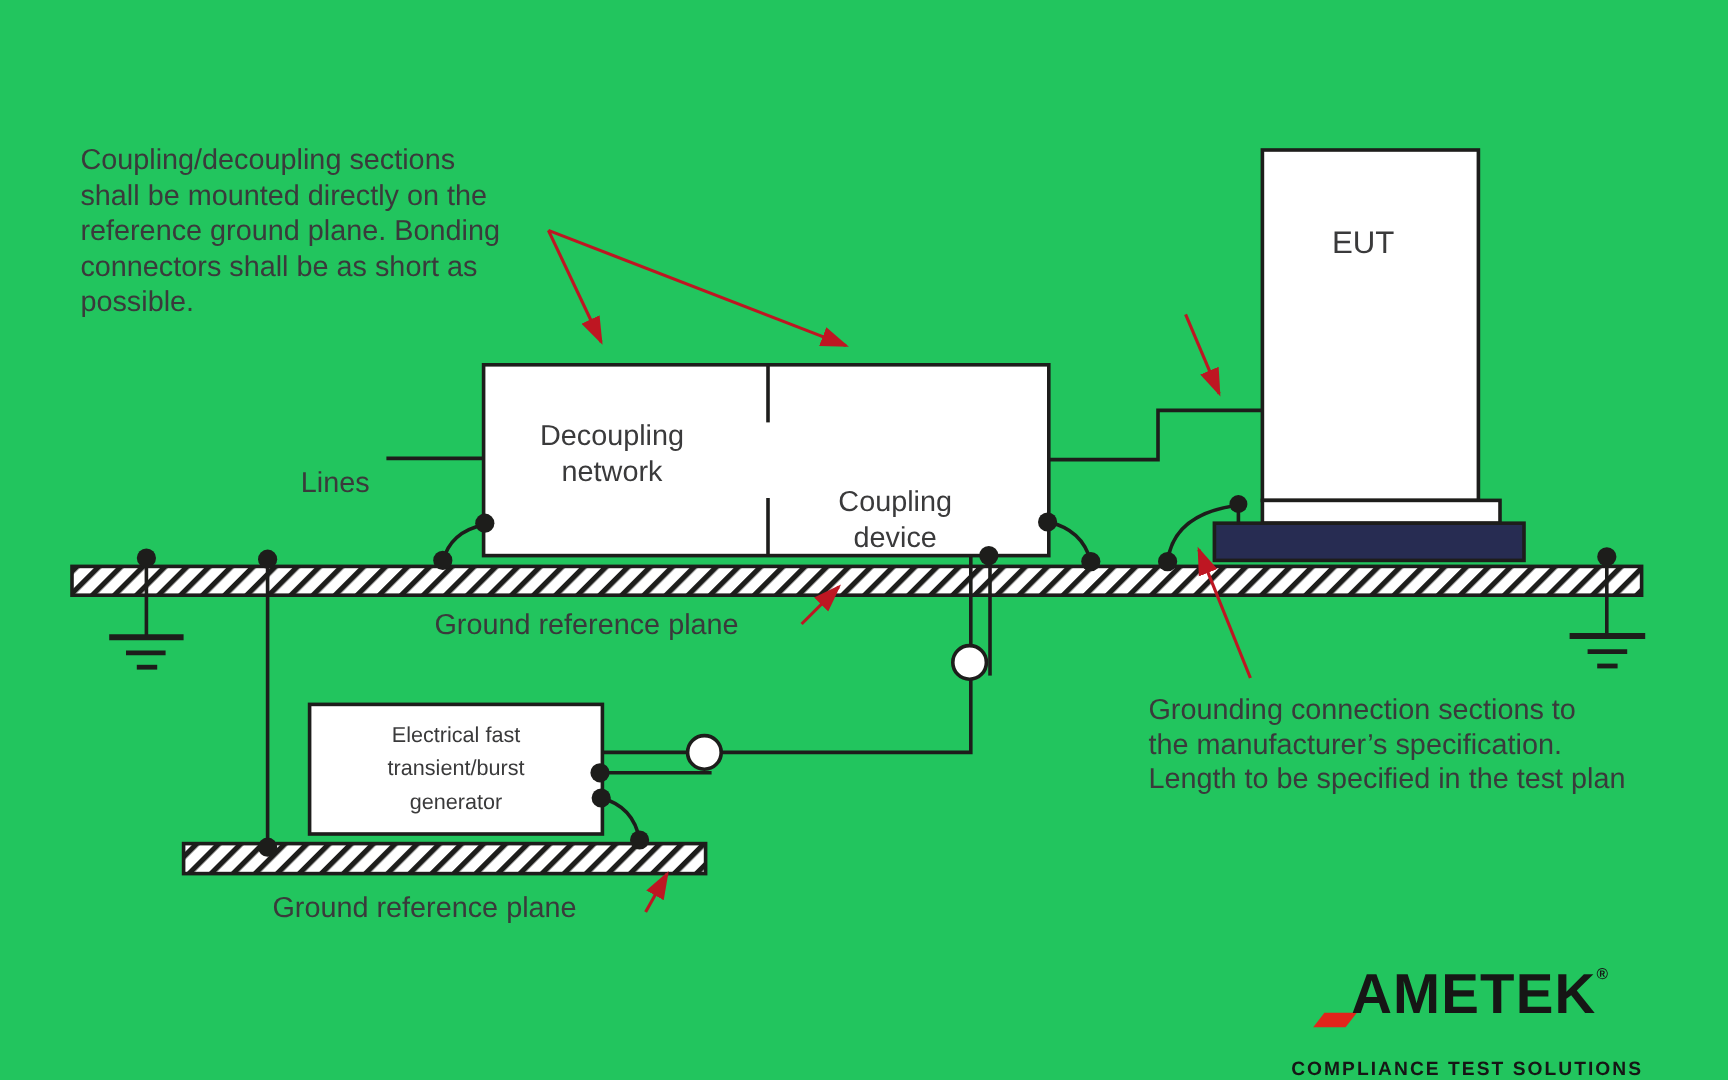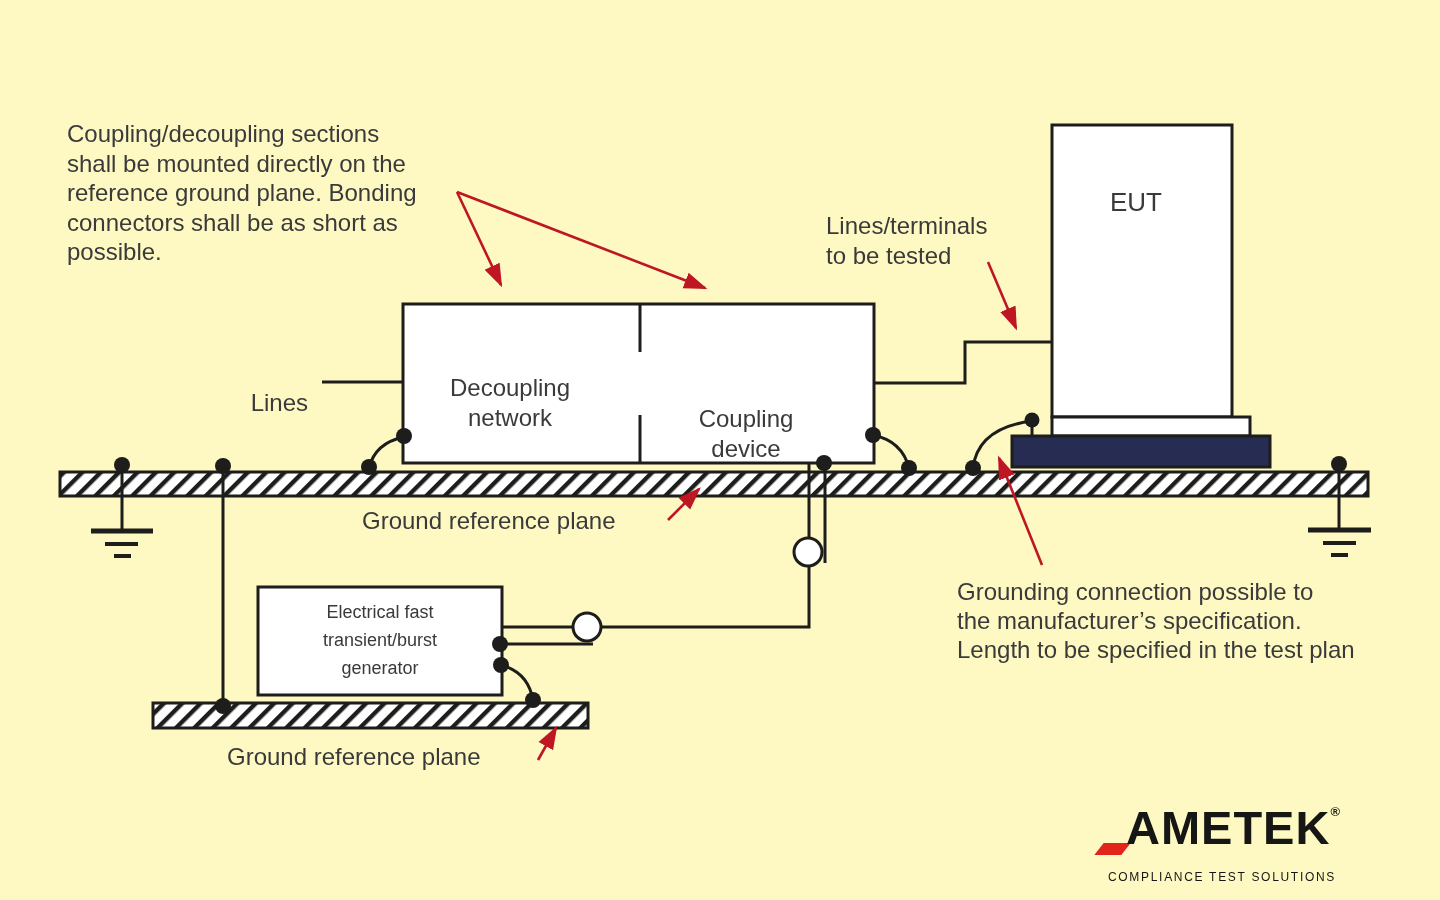--- a/index.html
+++ b/index.html
@@ -1,17 +1,17 @@
 <!DOCTYPE html>
 <html><head>
 <meta charset="utf-8">
 <style>
   html,body{margin:0;padding:0;background:#ffffff;}
   .canvas{
-    position:relative;width:1440px;height:900px;background:#fef9c3;overflow:hidden;
+    position:relative;width:1440px;height:900px;background:#22c55e;overflow:hidden;
     font-family:"Liberation Sans",sans-serif;
   }
   .canvas svg{position:absolute;left:0;top:0;}
   .label{
     position:absolute;color:#3a3a3b;font-size:24px;line-height:29.5px;
     white-space:pre-line;
   }
   .center{text-align:center;}
   .right{text-align:right;}
   
@@ -20,21 +20,21 @@
   .logo-text{
     font-size:47px;font-weight:bold;letter-spacing:1px;color:#161615;
     position:relative;z-index:1;margin-left:22px;
   }
   .logo-reg{font-size:13px;font-weight:bold;vertical-align:28px;}
   .logo-slash{
     position:absolute;left:-5px;bottom:7px;width:27px;height:12px;
     background:#e1251b;transform:skewX(-38deg);z-index:0;
   }
   .logo-tagline{
-    margin-top:8px;font-size:12px;font-weight:normal;letter-spacing:1.7px;color:#161615;
+    margin-top:20px;font-size:16px;font-weight:bold;letter-spacing:1.7px;color:#161615;
     white-space:nowrap;
   }
 </style>
 </head>
 <body>
 
 <div class="canvas">
 
   <svg width="1440" height="900" viewBox="0 0 1440 900">
     <defs>
@@ -132,40 +132,38 @@
   </svg>
 
   <div class="label" style="left:67px;top:119px;">Coupling/decoupling sections
 shall be mounted directly on the
 reference ground plane. Bonding
 connectors shall be as short as
 possible.</div>
 
   <div class="label right" style="left:160px;top:388px;width:148px;">Lines</div>
 
-  <div class="label" style="left:826px;top:211px;">Lines/terminals
-to be tested</div>
 
   <div class="label center" style="left:1052px;top:188px;width:168px;font-size:26px;">EUT</div>
 
-  <div class="label center" style="left:400px;top:349px;width:220px;margin-top:24px;">Decoupling
+  <div class="label center" style="left:400px;top:349px;width:220px;">Decoupling
 network</div>
 
   <div class="label center" style="left:640px;top:362px;width:212px;margin-top:42px;">Coupling
 device</div>
 
   <div class="label" style="left:362px;top:506px;">Ground reference plane</div>
 
   <div class="label center" style="left:258px;top:598px;width:244px;font-size:18px;line-height:28px;">Electrical fast
 transient/burst
 generator</div>
 
   <div class="label" style="left:227px;top:742px;">Ground reference plane</div>
 
-  <div class="label" style="left:957px;top:577px;line-height:29px;">Grounding connection possible to
+  <div class="label" style="left:957px;top:577px;line-height:29px;">Grounding connection sections to
 the manufacturer’s specification.
 Length to be specified in the test plan</div>
 
   <div class="logo">
     <div class="logo-brand-row">
       <span class="logo-slash"></span><span class="logo-text">AMETEK</span><span class="logo-reg">®</span>
     </div>
     <div class="logo-tagline">COMPLIANCE TEST SOLUTIONS</div>
   </div>
 

